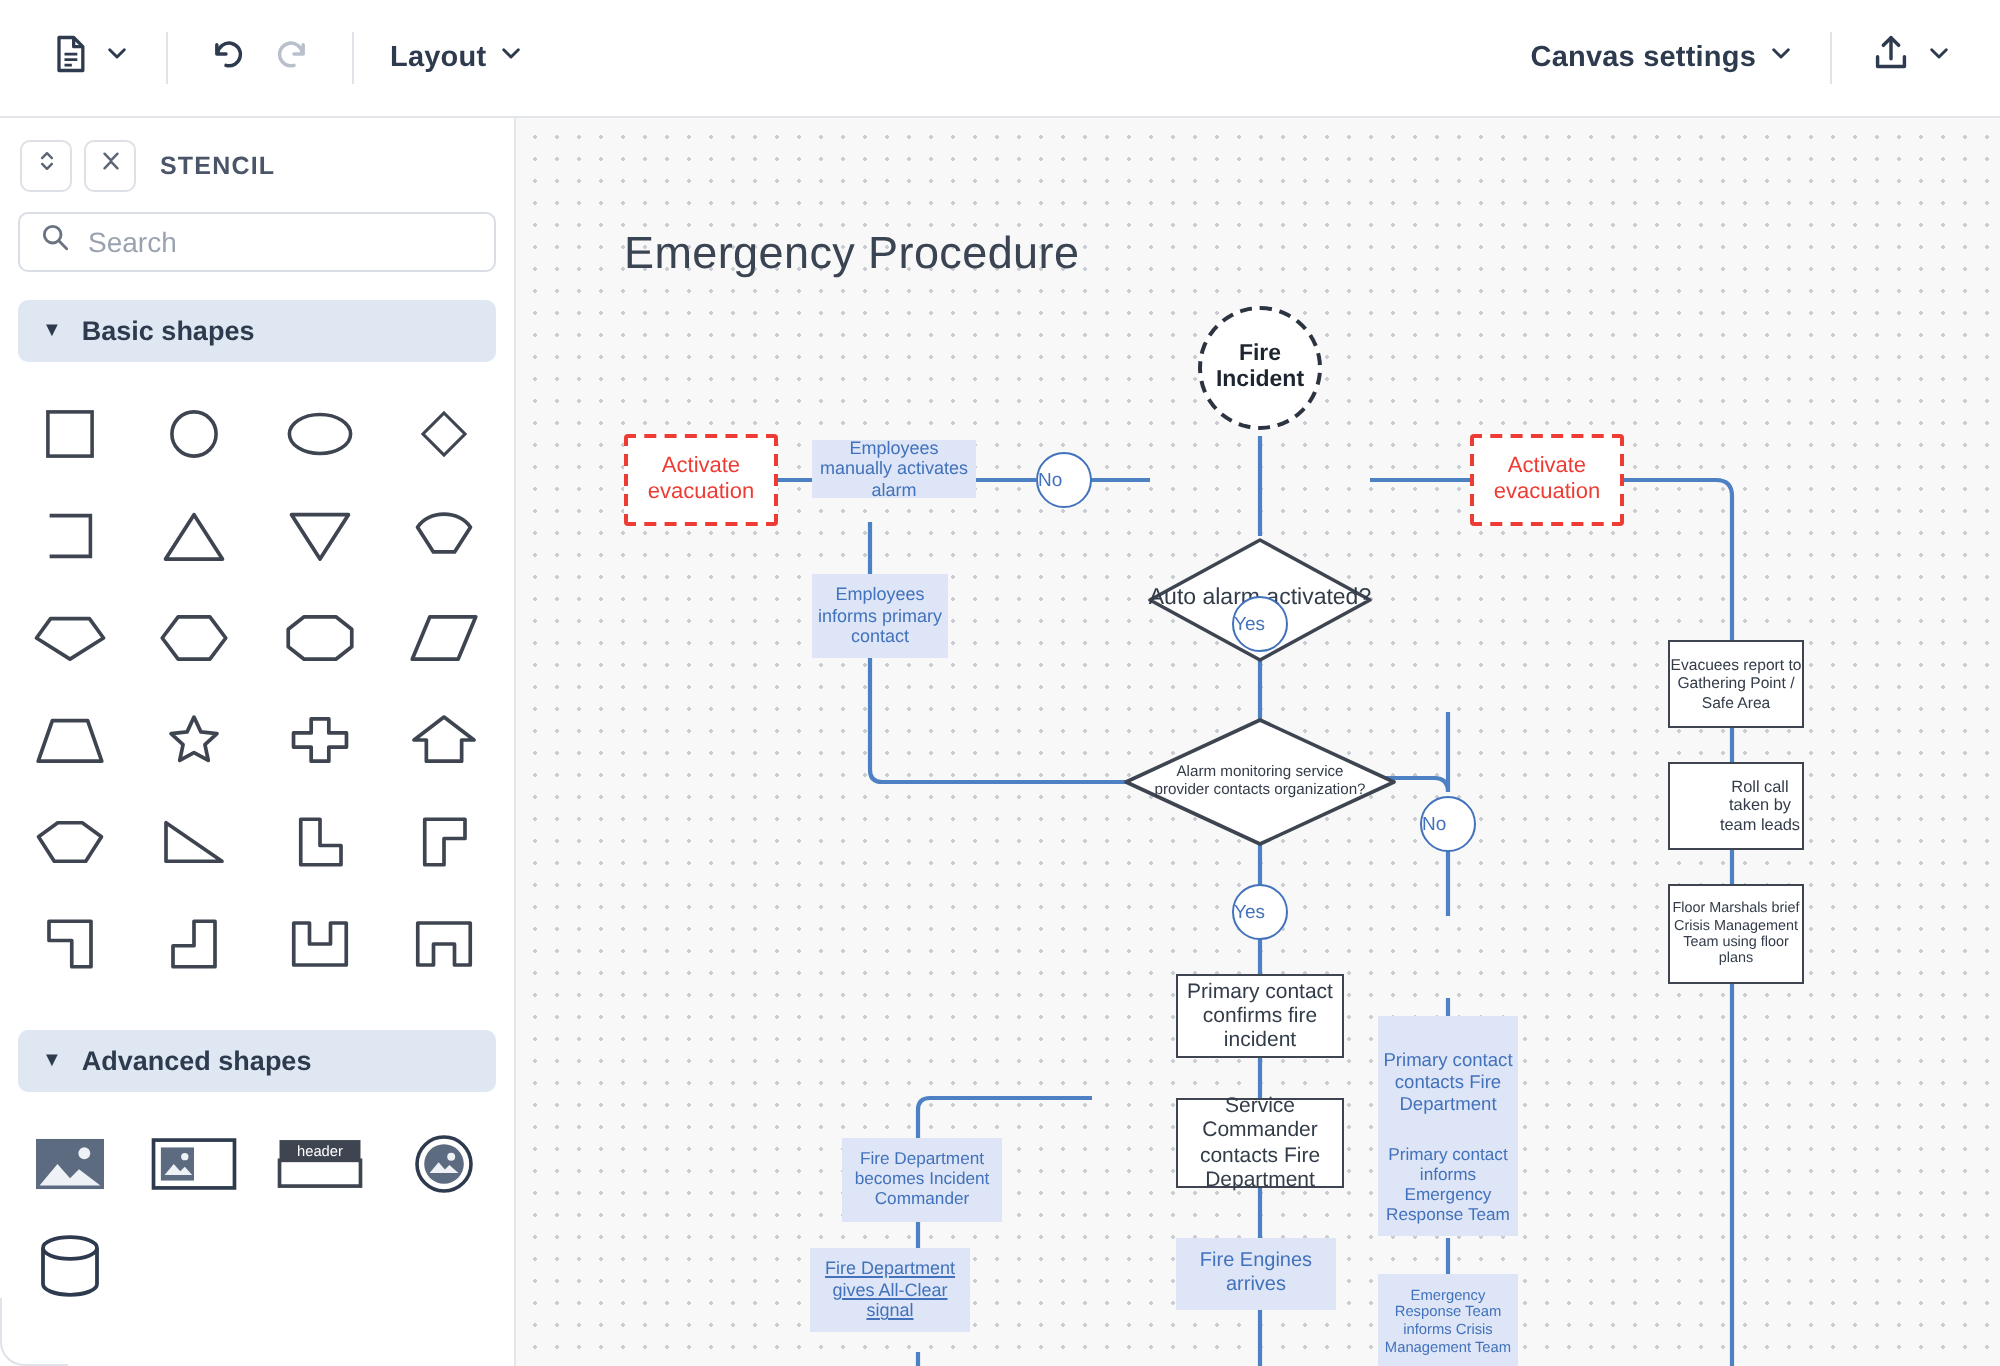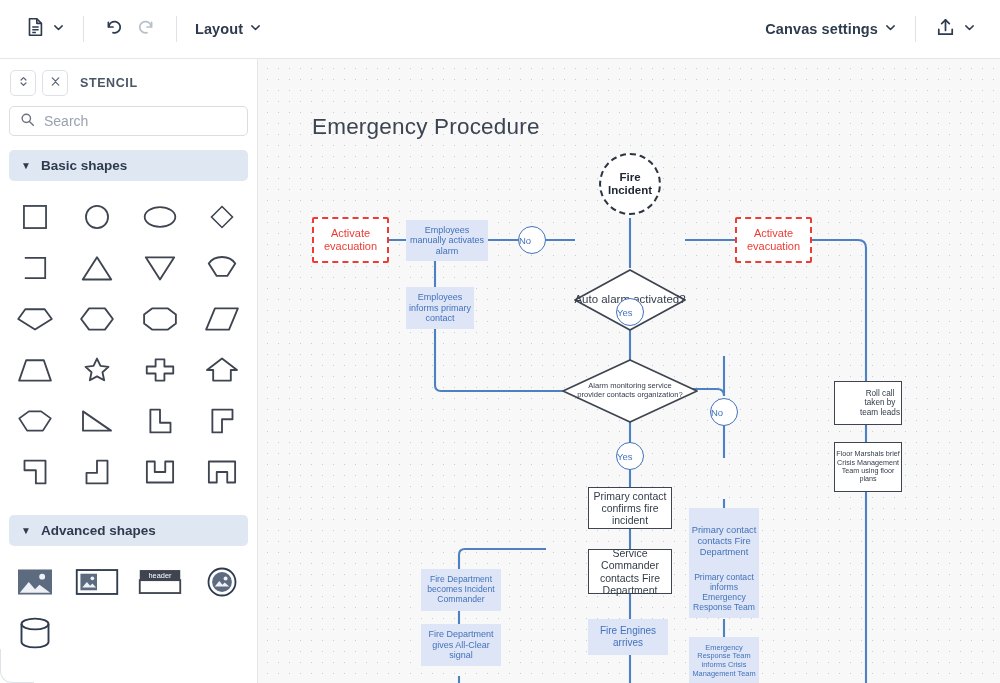--- a/index.html
+++ b/index.html
@@ -478,21 +478,21 @@
     </div>
 
     <div class="node n-dashed-red" style="left:54px; top:158px; width:77px; height:46px; font-size:11px;">
       <span>Activate evacuation</span>
     </div>
 
     <div class="node n-dashed-red" style="left:477px; top:158px; width:77px; height:46px; font-size:11px;">
       <span>Activate evacuation</span>
     </div>
 
-    <div class="node n-blue" style="left:148px; top:161px; width:82px; height:41px; font-size:9px;">
+    <div class="node n-blue" style="left:148px; top:161px; width:82px; height:29px; font-size:9px;">
       <span>Employees manually activates alarm</span>
     </div>
 
     <div class="node n-blue" style="left:148px; top:228px; width:68px; height:42px; font-size:9px;">
       <span>Employees informs primary contact</span>
     </div>
 
     <div class="node n-white" style="left:330px; top:428px; width:84px; height:42px; font-size:10.5px;">
       <span>Primary contact confirms fire incident</span>
     </div>
@@ -502,36 +502,39 @@
     </div>
 
     <div class="node n-blue" style="left:330px; top:560px; width:80px; height:36px; font-size:10px;">
       <span>Fire Engines arrives</span>
     </div>
 
     <div class="node n-blue" style="left:163px; top:510px; width:80px; height:42px; font-size:8.6px;">
       <span>Fire Department becomes Incident Commander</span>
     </div>
 
-    <div class="node n-blue" style="left:163px; top:565px; width:80px; height:42px; font-size:9px;">
+    <div class="node n-blue" style="left:147px; top:565px; width:80px; height:42px; font-size:9px;text-decoration:underline;">
       <span>Fire Department gives All-Clear signal</span>
     </div>
 
     <div class="node n-blue" style="left:431px; top:449px; width:70px; height:67px; font-size:9.3px;">
       <span>Primary contact contacts Fire Department</span>
     </div>
 
     <div class="node n-blue" style="left:431px; top:509px; width:70px; height:50px; font-size:8.6px;">
       <span>Primary contact informs Emergency Response Team</span>
     </div>
 
     <div class="node n-blue" style="left:431px; top:578px; width:70px; height:48px; font-size:7.4px;">
       <span>Emergency Response Team informs Crisis Management Team</span>
     </div>
 
+    <div class="node n-white" style="left:576px; top:261px; width:68px; height:44px; font-size:7.8px;">
+      <span>Evacuees report to Gathering Point / Safe Area</span>
+    </div>
 
     <div class="node n-white" style="left:576px; top:322px; width:68px; height:44px; font-size:8.2px;padding-left:24px;">
       <span>Roll call taken by team leads</span>
     </div>
 
     <div class="node n-white" style="left:576px; top:383px; width:68px; height:50px; font-size:7.2px;">
       <span>Floor Marshals brief Crisis Management Team using floor plans</span>
     </div>
 
   </div>

